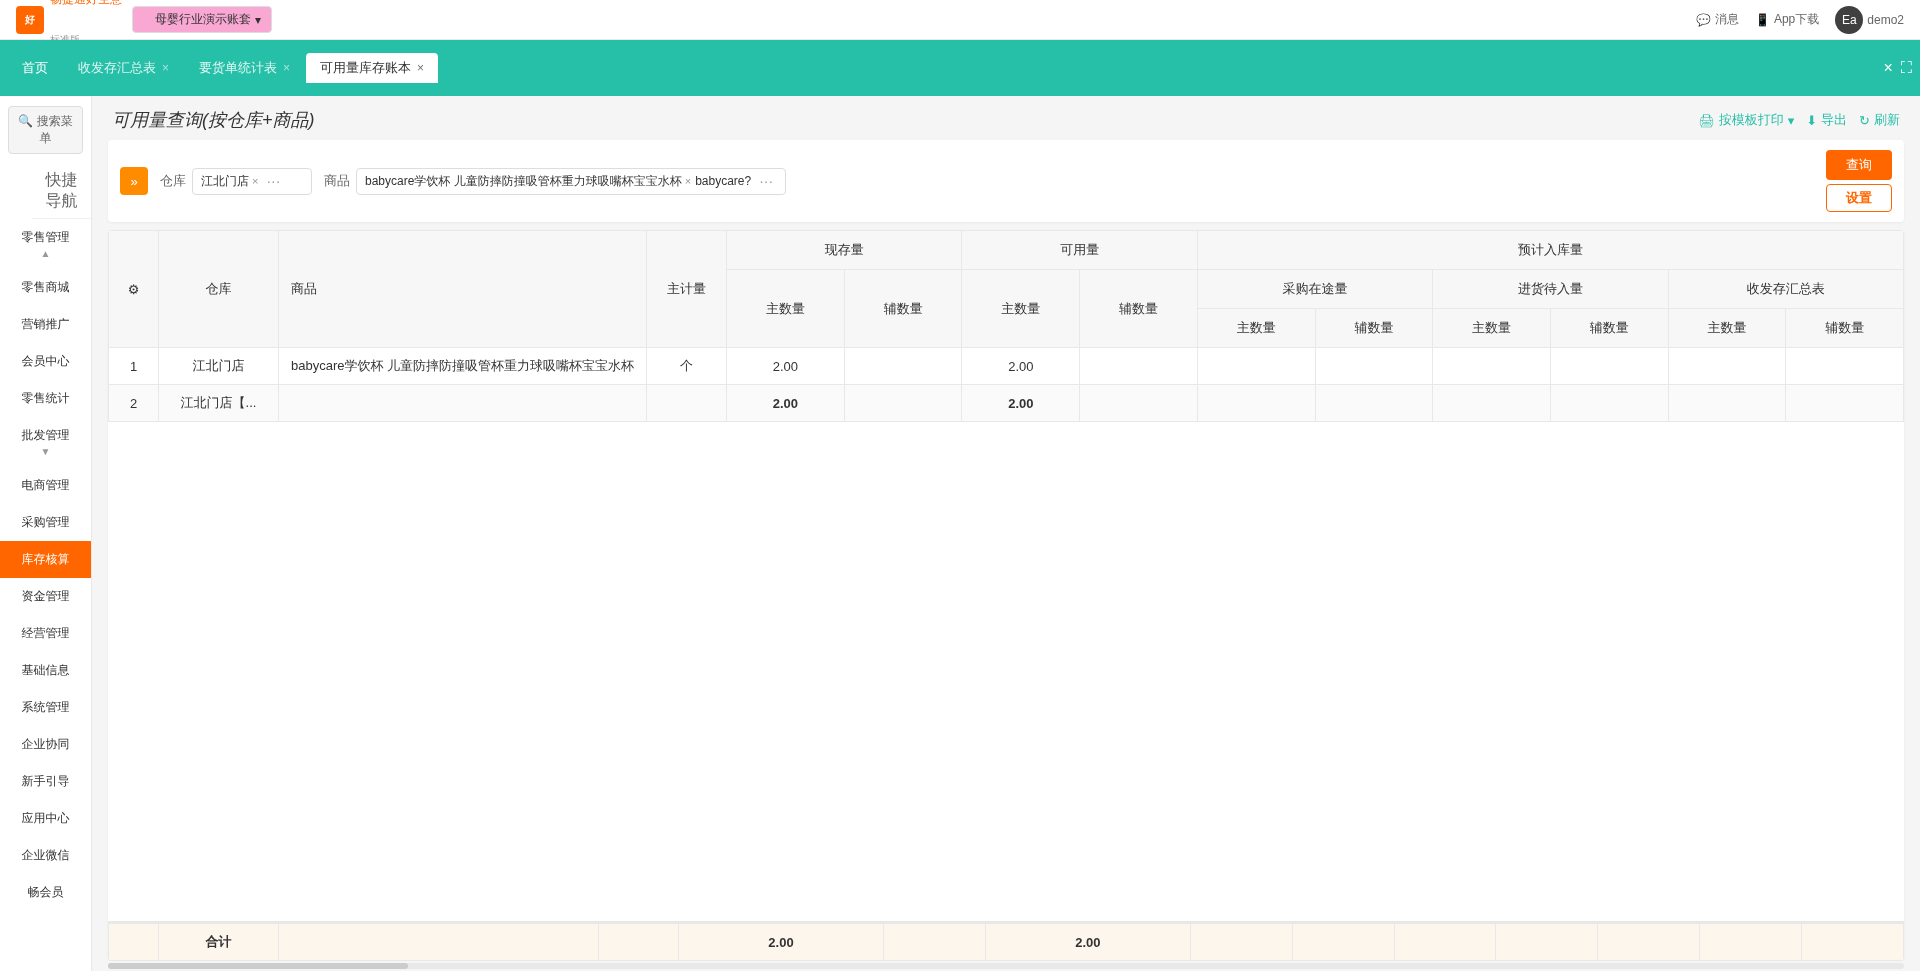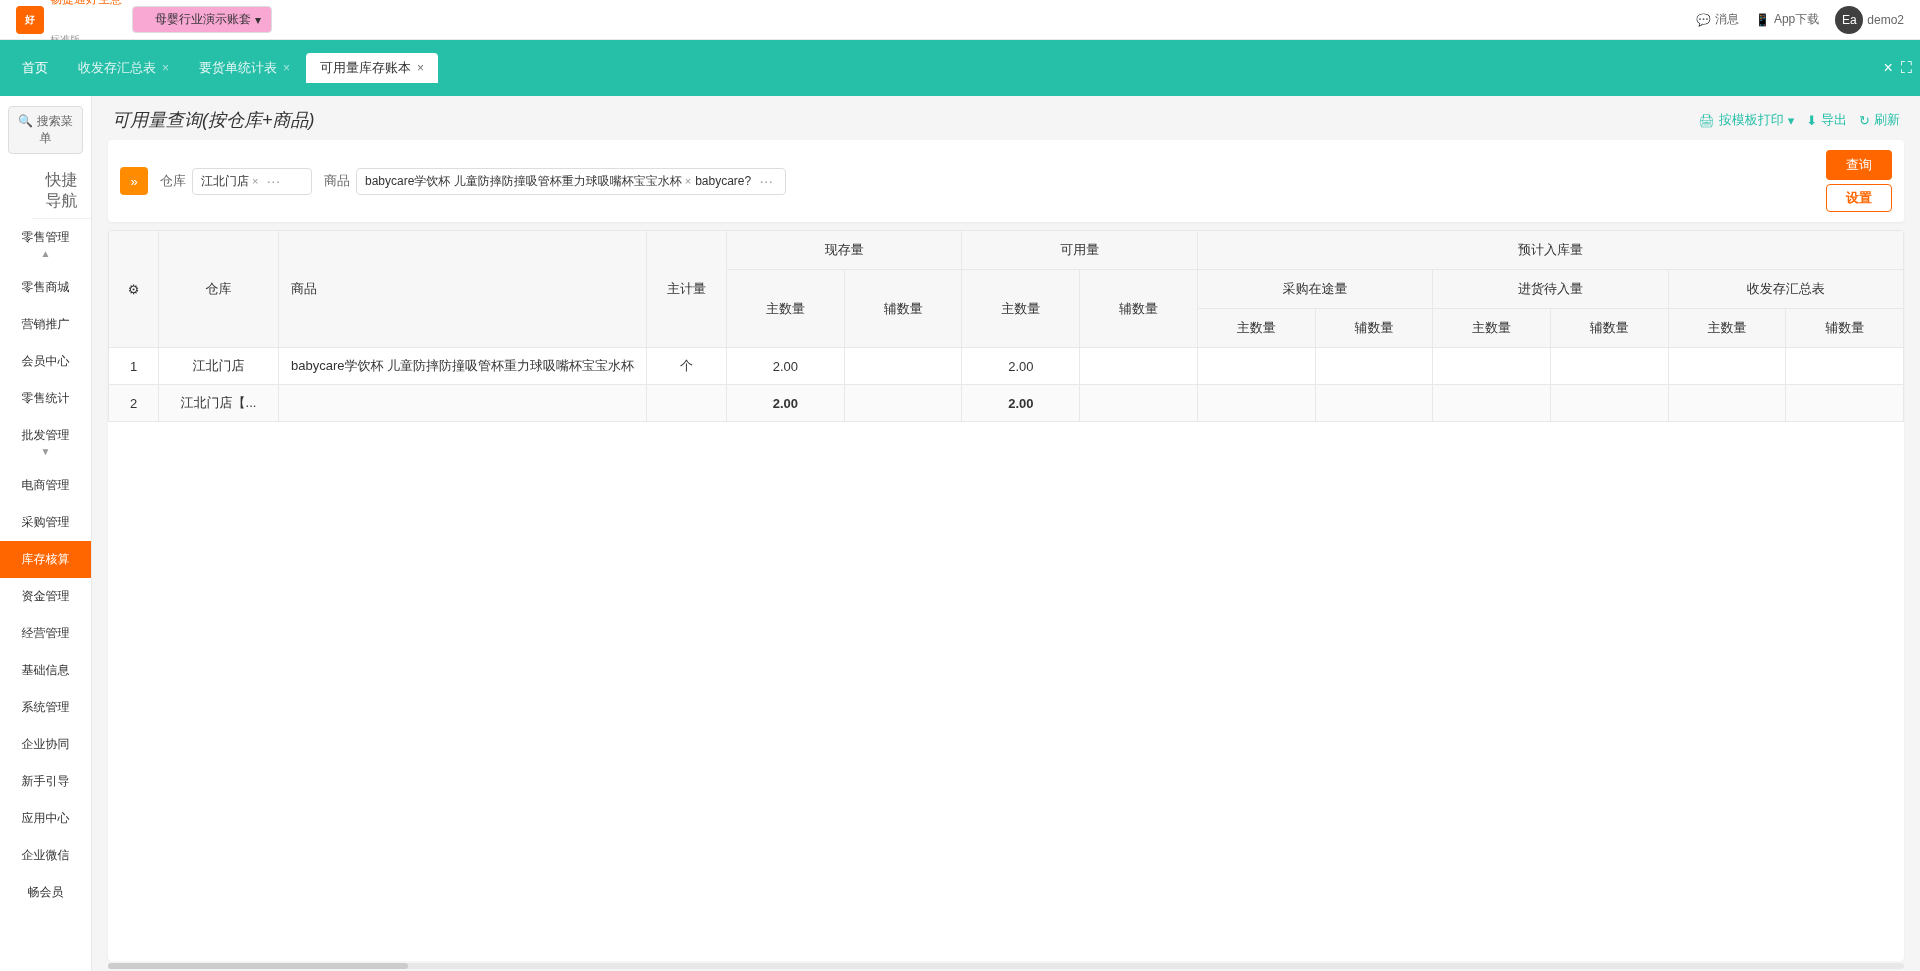--- a/index.html
+++ b/index.html
@@ -329,20 +329,42 @@
               <td></td>
               <td></td>
               <td></td>
               <td></td>
               <td></td>
             </tr>
           </tbody>
         </table>
       </div>
 
+      <div class="table-footer">
+        <table style="width:100%;border-collapse:collapse;">
+          <tbody>
+              <tr>
+            <td style="width:50px;border:1px solid #e8e8e8;padding:9px 12px;"></td>
+            <td style="width:120px;border:1px solid #e8e8e8;padding:9px 12px;font-weight:600;">合计</td>
+            <td style="width:320px;border:1px solid #e8e8e8;padding:9px 12px;"></td>
+            <td style="width:80px;border:1px solid #e8e8e8;padding:9px 12px;"></td>
+            <td style="border:1px solid #e8e8e8;padding:9px 12px;font-weight:600;text-align:center;">2.00</td>
+            <td style="border:1px solid #e8e8e8;padding:9px 12px;"></td>
+            <td style="border:1px solid #e8e8e8;padding:9px 12px;font-weight:600;text-align:center;">2.00</td>
+            <td style="border:1px solid #e8e8e8;padding:9px 12px;"></td>
+            <td style="border:1px solid #e8e8e8;padding:9px 12px;"></td>
+            <td style="border:1px solid #e8e8e8;padding:9px 12px;"></td>
+            <td style="border:1px solid #e8e8e8;padding:9px 12px;"></td>
+            <td style="border:1px solid #e8e8e8;padding:9px 12px;"></td>
+            <td style="border:1px solid #e8e8e8;padding:9px 12px;"></td>
+            <td style="border:1px solid #e8e8e8;padding:9px 12px;"></td>
+          </tr>
+        </tbody>
+          </table>
+      </div>
     </div>
 
     <div class="scrollbar-area">
       <div class="scrollbar-track">
         <div class="scrollbar-thumb"></div>
       </div>
     </div>
 
   </div>
 </div>

